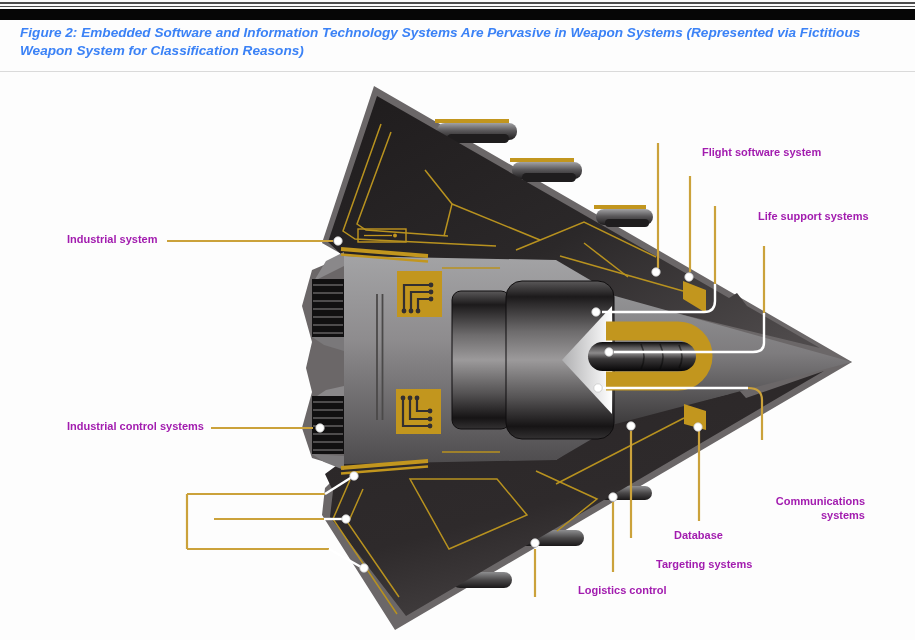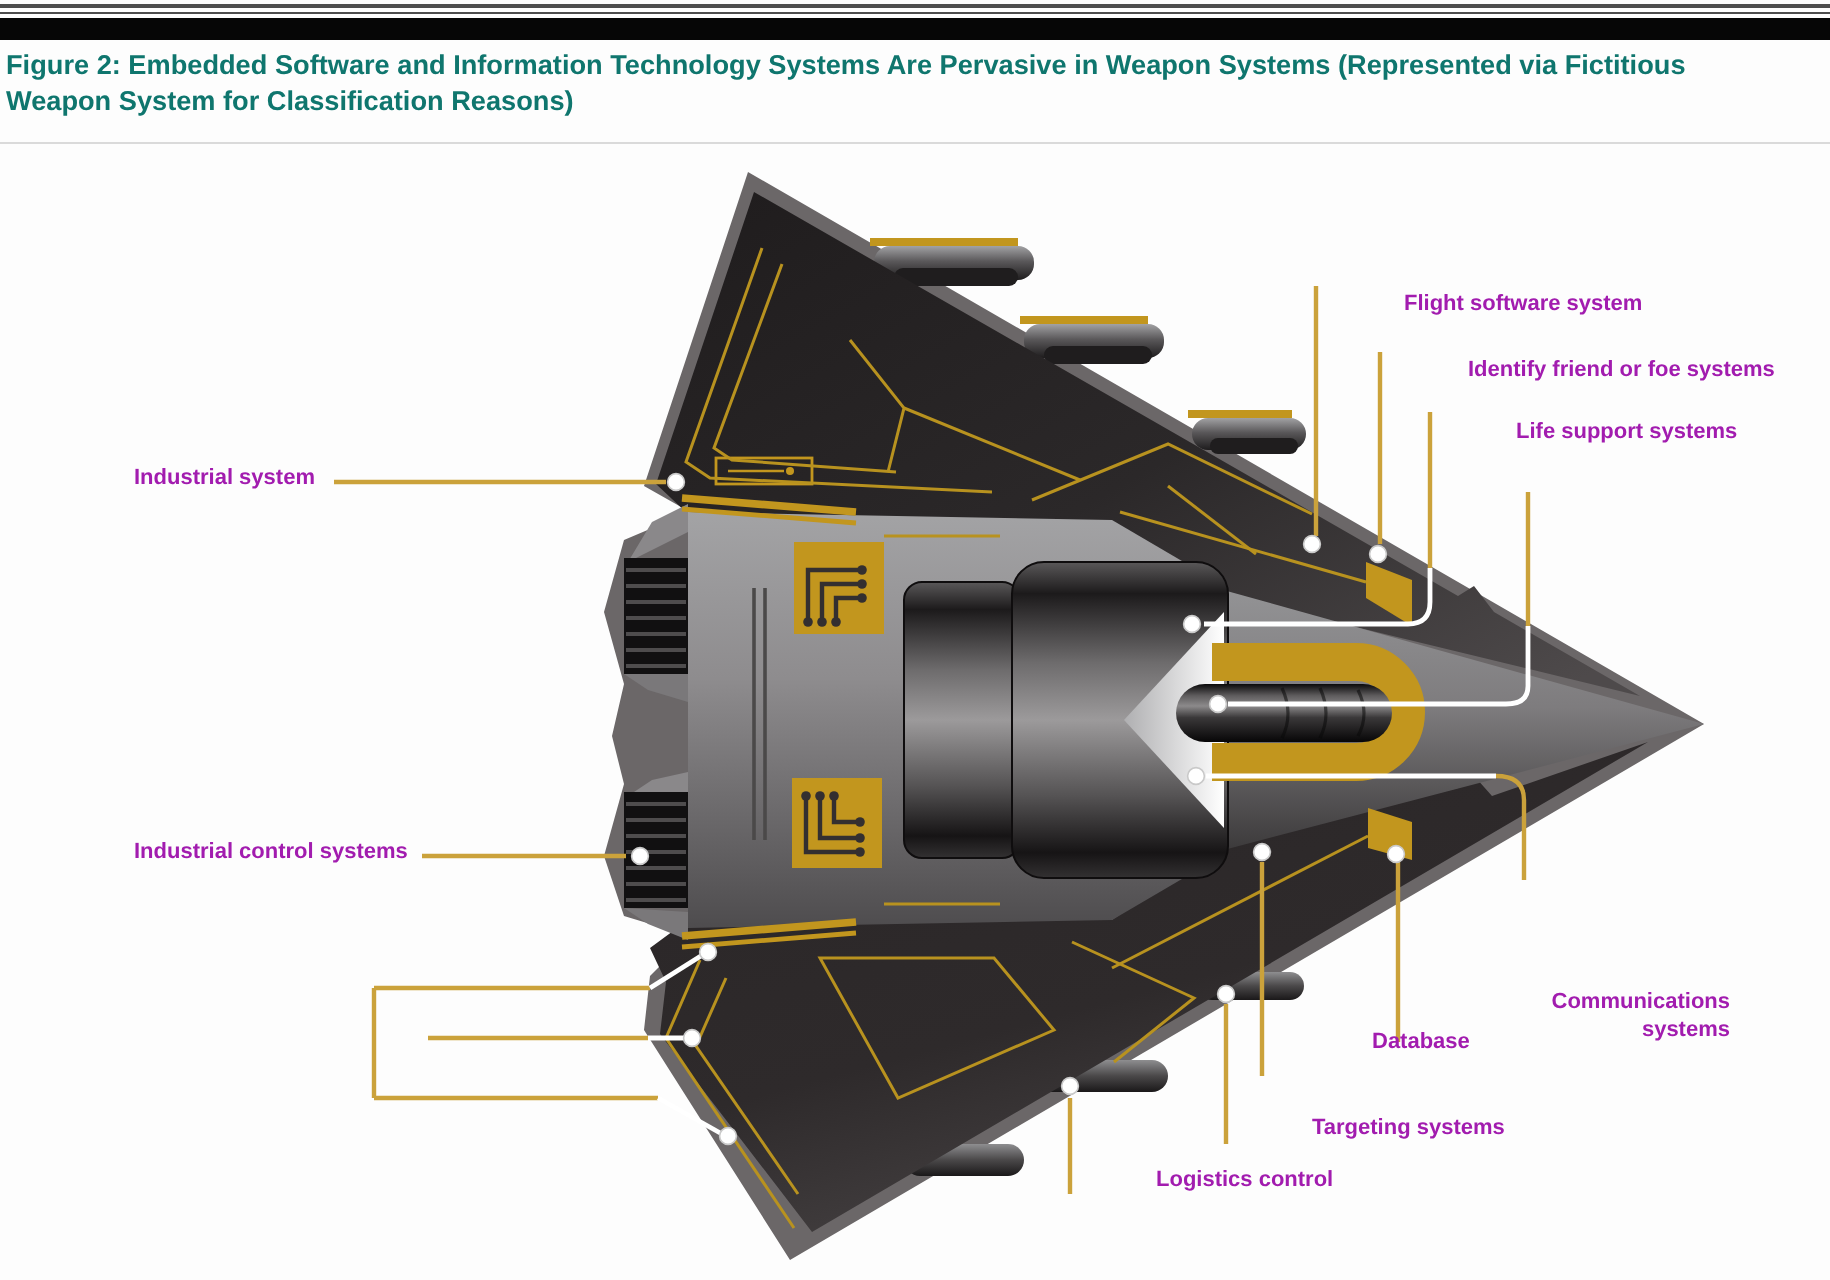--- a/index.html
+++ b/index.html
@@ -1,22 +1,22 @@
 <!DOCTYPE html>
 <html><head>
 <meta charset="utf-8">
 <style>
   html,body{margin:0;padding:0;background:#ffffff;}
   .page{position:relative;width:915px;height:640px;background:#fdfdfd;overflow:hidden;
         font-family:"Liberation Sans",sans-serif;}
   .rule-a{position:absolute;left:0;top:2px;width:915px;height:2px;background:#4d4d4d;}
   .rule-b{position:absolute;left:0;top:5.5px;width:915px;height:1.5px;background:#4d4d4d;}
   .black-bar{position:absolute;left:0;top:9px;width:915px;height:11px;background:#060606;}
-  .fig-title{position:absolute;left:3px;top:24px;width:872px;font-size:13.6px;font-weight:bold;
-             color:#0f766e;line-height:1.32;}
+  .fig-title{position:absolute;left:20px;top:24px;width:872px;font-size:13.6px;font-weight:bold;
+             color:#3b82f6;line-height:1.32;font-style:italic;}
   .sub-rule{position:absolute;left:0;top:71px;width:915px;height:1px;background:#dadada;}
   .artwork{position:absolute;left:0;top:0;width:915px;height:640px;}
   .lbl{position:absolute;font-size:11px;font-weight:bold;color:#a21caf;line-height:1.24;
        white-space:nowrap;padding-left:39px;}
   .lbl.wrap{white-space:normal;}
 </style>
 </head>
 <body>
 
 <div class="page">
@@ -262,22 +262,21 @@
         <circle cx="535" cy="543" r="4.2"></circle>
       <circle cx="338" cy="241" r="4.2"></circle>
         <circle cx="320" cy="428" r="4.2"></circle>
         <circle cx="354" cy="476" r="4.2"></circle>
       <circle cx="346" cy="519" r="4.2"></circle>
         <circle cx="364" cy="568" r="4.2"></circle>
     </g>
   </svg>
 
   <div class="lbl" style="left:663px;top:146px;">Flight software system</div>
-  <div class="lbl" style="left:695px;top:179px;">Identify friend or foe systems</div>
   <div class="lbl" style="left:719px;top:210px;text-align:right;">Life support systems</div>
   <div class="lbl wrap" style="left:704px;top:495px;width:122px;text-align:right;">Communications systems</div>
-  <div class="lbl" style="left:635px;top:515px;margin-left:12px;">Database</div>
+  <div class="lbl" style="left:635px;top:529px;">Database</div>
   <div class="lbl" style="left:617px;top:558px;">Targeting systems</div>
   <div class="lbl" style="left:539px;top:584px;">Logistics control</div>
   <div class="lbl" style="left:28px;top:233px;">Industrial system</div>
   <div class="lbl" style="left:28px;top:420px;text-align:center;">Industrial control systems</div>
 
 </div>
 
 </body></html>

